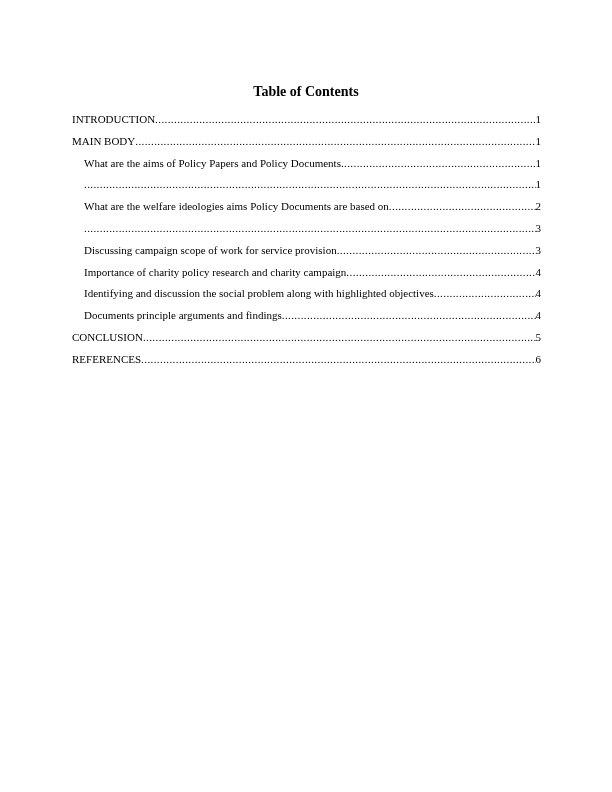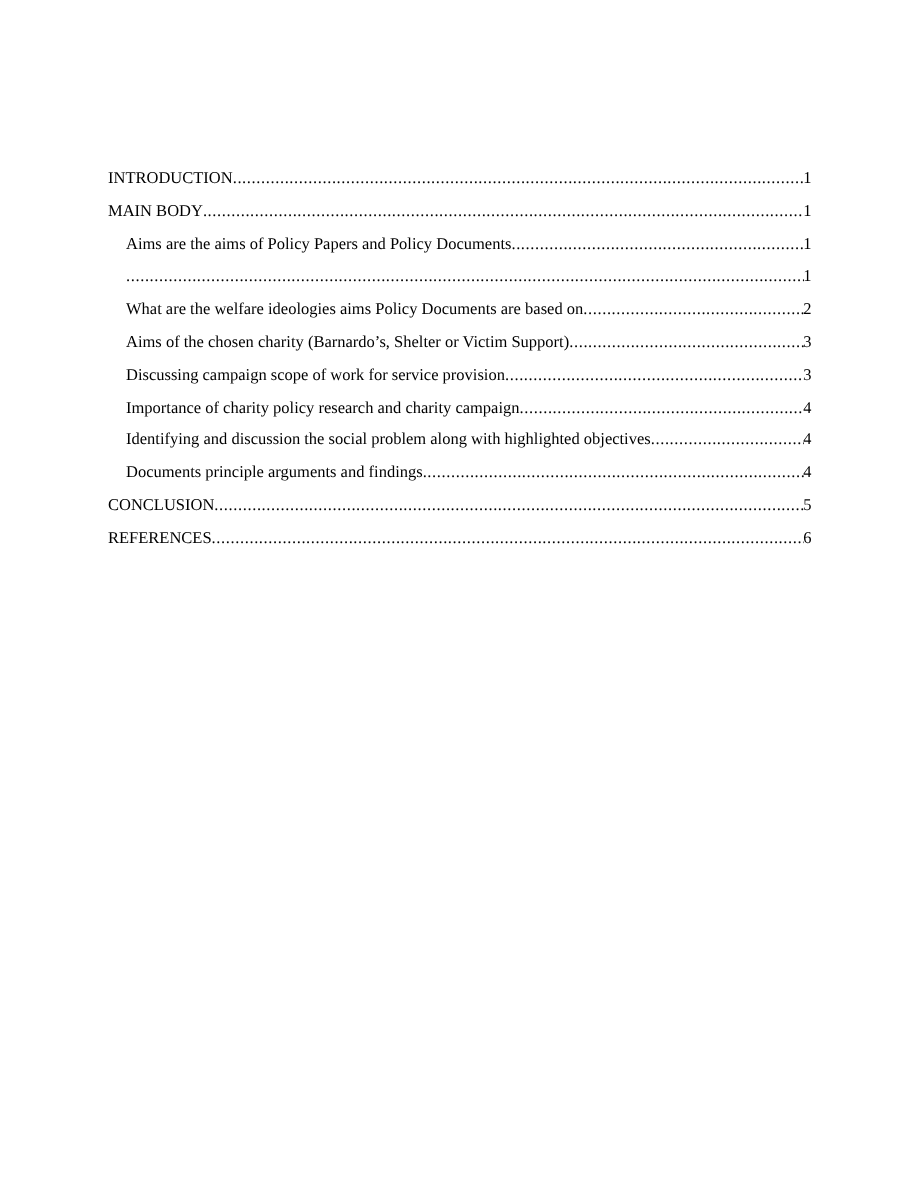--- a/index.html
+++ b/index.html
@@ -19,48 +19,48 @@
     .toc-entry.level-2 { padding-left: 12px; }
     .toc-text { flex: 0 0 auto; }
     .toc-leader { flex: 1 1 auto; overflow: hidden; white-space: nowrap; letter-spacing: 0.4px; }
     .toc-leader::before { content: "................................................................................................................................................................................................................"; }
     .toc-page { flex: 0 0 auto; }
   </style>
 </head>
 <body>
 
 <div class="page">
+  <div class="toc-title">Table of Contents</div>
 
   <div class="toc-list">
     <div class="toc-entry level-1">
       <span class="toc-text">INTRODUCTION</span>
       <span class="toc-leader"></span>
       <span class="toc-page">1</span>
     </div>
     <div class="toc-entry level-1">
       <span class="toc-text">MAIN BODY</span>
       <span class="toc-leader"></span>
       <span class="toc-page">1</span>
     </div>
     <div class="toc-entry level-2">
-      <span class="toc-text">Aims are the aims of Policy Papers and Policy Documents</span>
+      <span class="toc-text">What are the aims of Policy Papers and Policy Documents</span>
       <span class="toc-leader"></span>
       <span class="toc-page">1</span>
     </div>
     <div class="toc-entry level-2">
       <span class="toc-leader"></span>
       <span class="toc-page">1</span>
     </div>
     <div class="toc-entry level-2">
       <span class="toc-text">What are the welfare ideologies aims Policy Documents are based on</span>
       <span class="toc-leader"></span>
       <span class="toc-page">2</span>
     </div>
     <div class="toc-entry level-2">
-      <span class="toc-text">Aims of the chosen charity (Barnardo’s, Shelter or Victim Support)</span>
       <span class="toc-leader"></span>
       <span class="toc-page">3</span>
     </div>
     <div class="toc-entry level-2">
       <span class="toc-text">Discussing campaign scope of work for service provision</span>
       <span class="toc-leader"></span>
       <span class="toc-page">3</span>
     </div>
     <div class="toc-entry level-2">
       <span class="toc-text">Importance of charity policy research and charity campaign</span>

